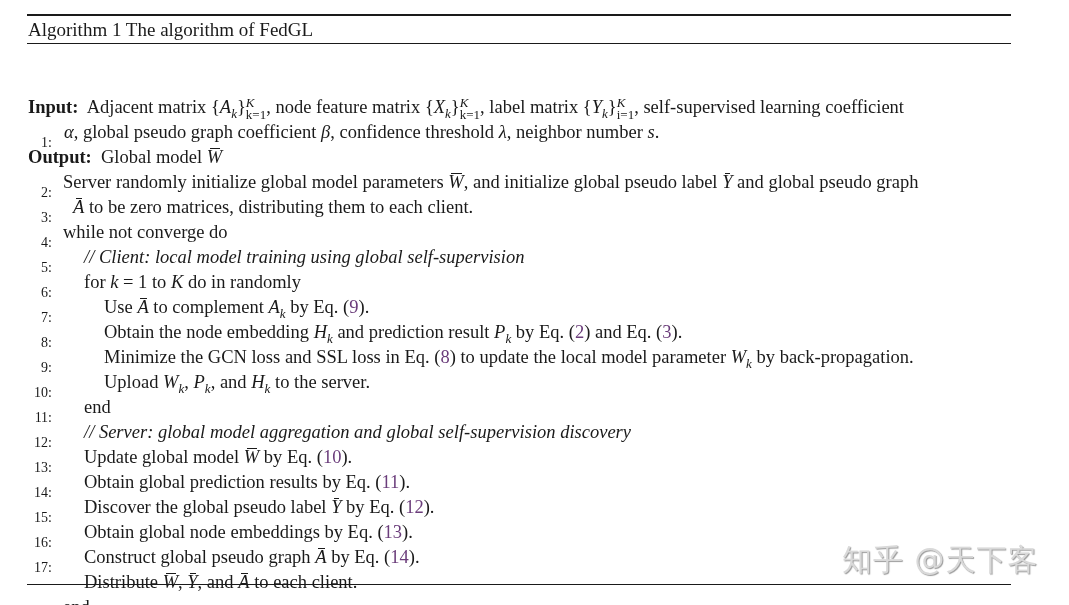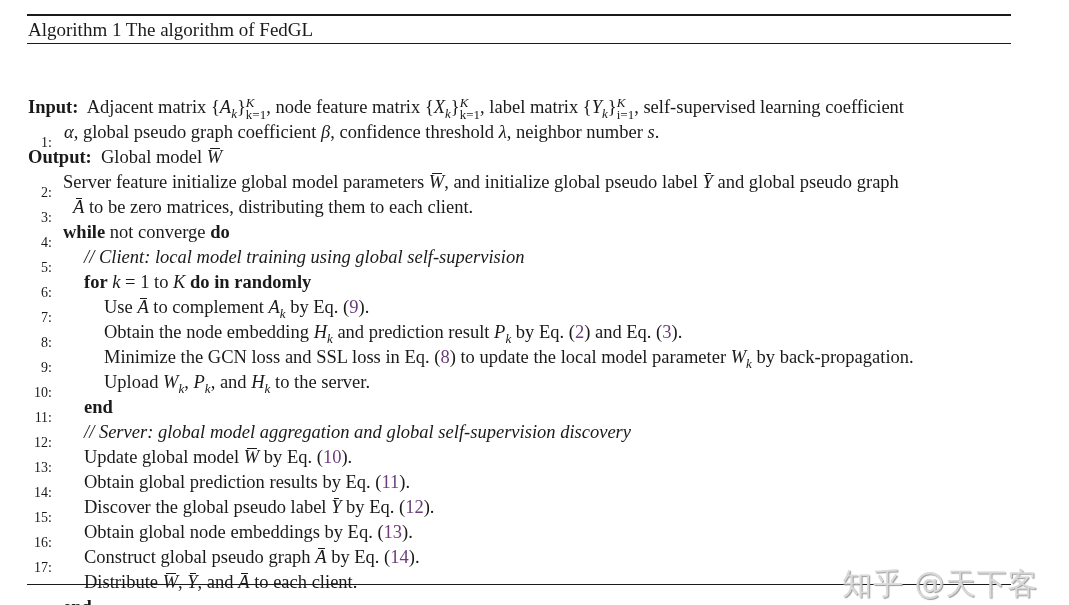--- a/index.html
+++ b/index.html
@@ -6,28 +6,28 @@
   body { width:1069px; height:605px; position:relative; overflow:hidden;
          font-family:"Liberation Serif","DejaVu Serif",serif; color:#1a1a1a; }
   .rule-top { position:absolute; left:27px; width:984px; top:14px; height:2px; background:#1a1a1a; }
   .rule-mid { position:absolute; left:27px; width:984px; top:43px; height:1px; background:#1a1a1a; }
   .rule-bot { position:absolute; left:27px; width:984px; top:584px; height:1px; background:#1a1a1a; }
   .caption { position:absolute; left:28px; top:18px; font-size:19px; line-height:24px; white-space:nowrap; }
   .caption b { font-weight:normal;margin-top:33px; }
   .line { position:absolute; font-size:18.5px; line-height:22px; white-space:nowrap;margin-top:40px; }
   .num { position:absolute; left:0; font-size:14px; line-height:22px; width:52px; text-align:right; }
   .io-label { font-weight:bold; }
-  .kw { font-weight:bold; }
+  .kw { font-weight:normal; }
   .cm { font-style:italic; }
   .m { font-style:italic; }
   .eq { color:#6b3d7b; }
   sub, sup { font-size:13px; font-style:italic; line-height:0; }
   .bar { position:relative; display:inline-block; }
   .bar::before { content:""; position:absolute; left:3px; right:2px; top:2px; height:1px; background:#1a1a1a; }
-  .watermark { position:absolute; left:842px; top:564px; font-family:"DejaVu Sans",sans-serif;
+  .watermark { position:absolute; left:842px; top:540px; font-family:"DejaVu Sans",sans-serif;
                font-size:30px; color:#d9d9d9; letter-spacing:1px;
                text-shadow:1px 1px 1px #9a9a9a; white-space:nowrap; }
 </style>
 </head>
 <body>
 
 <div class="rule-top"></div>
 <div class="caption">
   <b>Algorithm 1</b>
   <span>The algorithm of FedGL</span>
@@ -42,21 +42,21 @@
   <span class="m">α</span><span>, global pseudo graph coefficient </span><span class="m">β</span><span>, confidence threshold </span><span class="m">λ</span><span>, neighbor number </span><span class="m">s</span><span>.</span>
 </div>
 
 <div class="line" style="left:28px; top:106px;">
   <span class="io-label">Output:</span>&nbsp;
   <span>Global model </span><span class="m bar">W</span>
 </div>
 
 <div class="num" style="top:132px;">1:</div>
 <div class="line" style="left:63px; top:131px;">
-  <span>Server feature initialize global model parameters </span><span class="m bar">W</span><span>, and initialize global pseudo label </span><span class="m bar">Y</span><span> and global pseudo graph</span>
+  <span>Server randomly initialize global model parameters </span><span class="m bar">W</span><span>, and initialize global pseudo label </span><span class="m bar">Y</span><span> and global pseudo graph</span>
 </div>
 <div class="line" style="left:73px; top:156px;">
   <span class="m bar">A</span><span> to be zero matrices, distributing them to each client.</span>
 </div>
 
 <div class="num" style="top:182px;">2:</div>
 <div class="line" style="left:63px; top:181px;">
   <span class="kw">while</span><span> not converge </span><span class="kw">do</span>
 </div>
 

